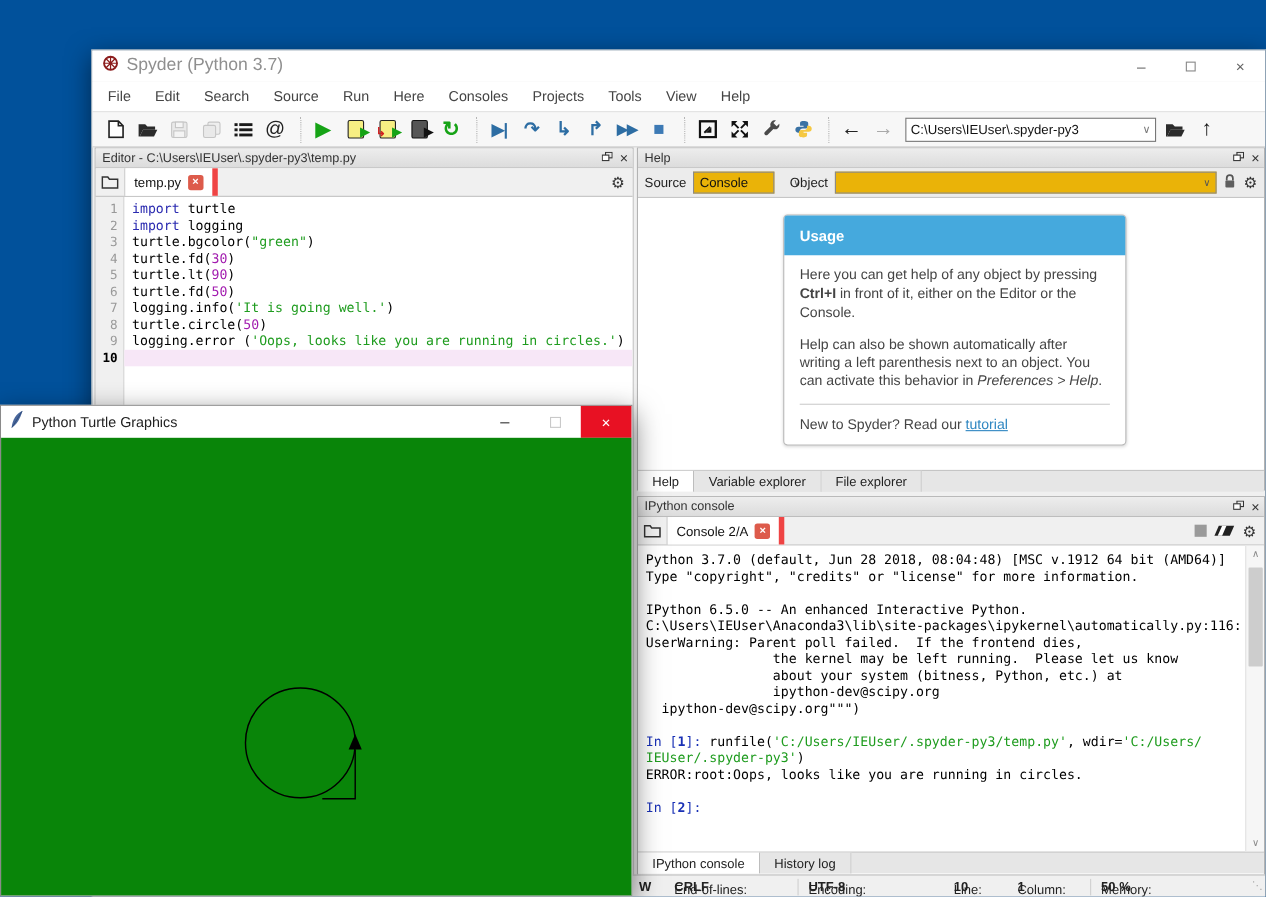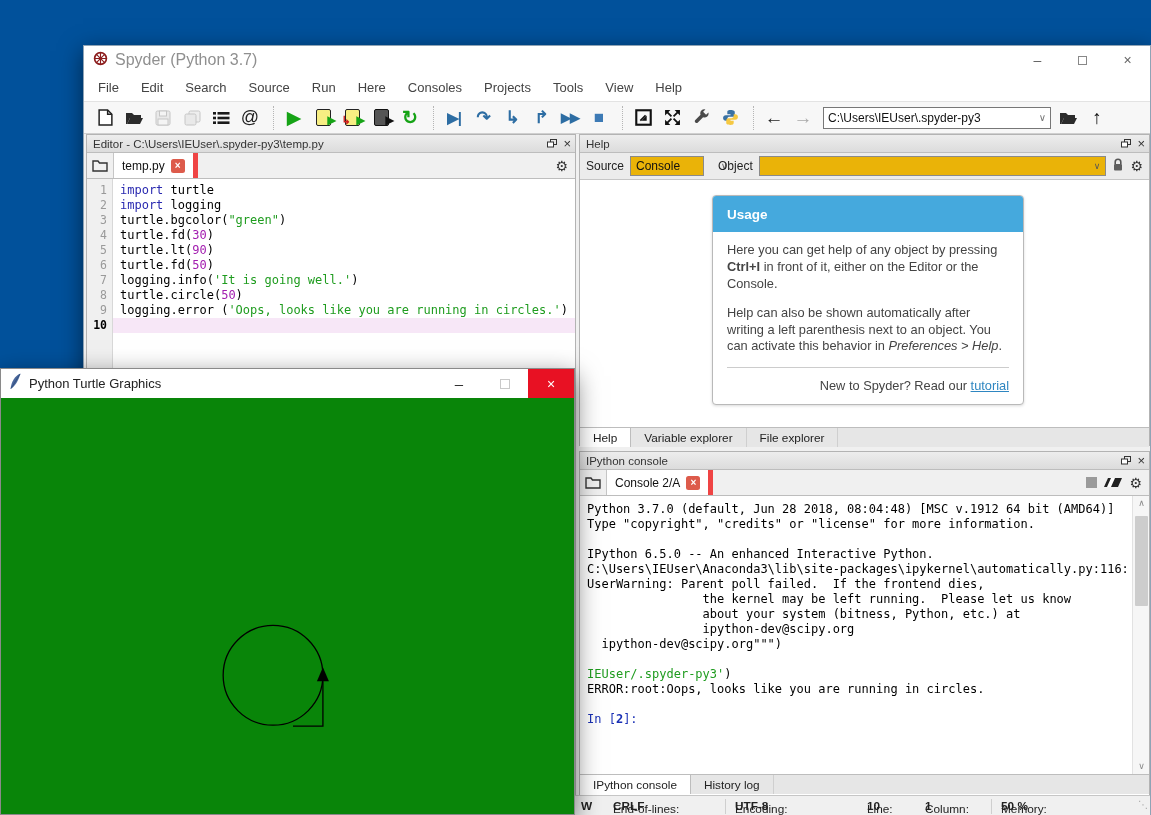--- a/index.html
+++ b/index.html
@@ -75,21 +75,21 @@
   #src-combo{width:74px;}
   #obj-combo{flex:1;}
   #help-body{height:247px;background:#fff;position:relative;}
   #usage-card{position:absolute;left:132px;top:15px;width:312px;height:210px;border:1px solid #b9b9b9;
     border-radius:4px;background:#fff;box-shadow:0 1px 3px rgba(0,0,0,.15);}
   #usage-head{height:36px;background:#45a9dd;border-radius:3px 3px 0 0;color:#fff;font-weight:bold;
     font-size:13.5px;display:flex;align-items:center;padding-left:14px;}
   #usage-body{padding:10px 14px 0 14px;font-size:12.8px;color:#444;line-height:1.32;}
   #usage-body p{margin:0 0 12px 0;}
   #usage-hr{border:none;border-top:1px solid #ccc;margin:2px 0 10px 0;}
-  #usage-foot{text-align:right;font-size:12.8px;color:#444;}
+  #usage-foot{text-align:left;font-size:12.8px;color:#444;}
   a.link{color:#2e86c1;text-decoration:underline;}
 
   .bottom-tabs{height:20px;background:#e6e6e6;border-top:1px solid #bdbdbd;display:flex;align-items:stretch;}
   .btab{padding:0 13px;font-size:11.8px;color:#222;display:flex;align-items:center;border-right:1px solid #cfcfcf;background:#e6e6e6;}
   .btab.active{background:#fff;border-right:1px solid #bdbdbd;}
 
   
   #console-pane{left:495px;top:405px;width:571px;height:345px;}
   #console-body{position:relative;height:278px;background:#fff;overflow:hidden;}
   #console-text{position:absolute;left:0;top:0;right:17px;padding:6px 0 0 7px;}
@@ -393,20 +393,21 @@
           <div class="con-line"><span class="sg-t">Type "copyright", "credits" or "license" for more information.</span></div>
           <div class="con-line">&nbsp;</div>
           <div class="con-line"><span class="sg-t">IPython 6.5.0 -- An enhanced Interactive Python.</span></div>
           <div class="con-line"><span class="sg-t">C:\Users\IEUser\Anaconda3\lib\site-packages\ipykernel\automatically.py:116:</span></div>
           <div class="con-line"><span class="sg-t">UserWarning: Parent poll failed.  If the frontend dies,</span></div>
           <div class="con-line"><span class="sg-t">                the kernel may be left running.  Please let us know</span></div>
           <div class="con-line"><span class="sg-t">                about your system (bitness, Python, etc.) at</span></div>
           <div class="con-line"><span class="sg-t">                ipython-dev@scipy.org</span></div>
           <div class="con-line"><span class="sg-t">  ipython-dev@scipy.org""")</span></div>
           <div class="con-line">&nbsp;</div>
+          <div class="con-line"><span class="sg-p">In [</span><span class="sg-pn">1</span><span class="sg-p">]: </span><span class="sg-t">runfile(</span><span class="sg-str">'C:/Users/IEUser/.spyder-py3/temp.py'</span><span class="sg-t">, wdir=</span><span class="sg-str">'C:/Users/</span></div>
           <div class="con-line"><span class="sg-str">IEUser/.spyder-py3'</span><span class="sg-t">)</span></div>
           <div class="con-line"><span class="sg-t">ERROR:root:Oops, looks like you are running in circles.</span></div>
           <div class="con-line">&nbsp;</div>
           <div class="con-line"><span class="sg-p">In [</span><span class="sg-pn">2</span><span class="sg-p">]: </span></div>
         </div>
       <div id="con-scroll">
         <div class="scr-arrow" style="top:0">∧</div>
         <div id="scr-thumb"></div>
         <div class="scr-arrow" style="bottom:0">∨</div>
       </div>

